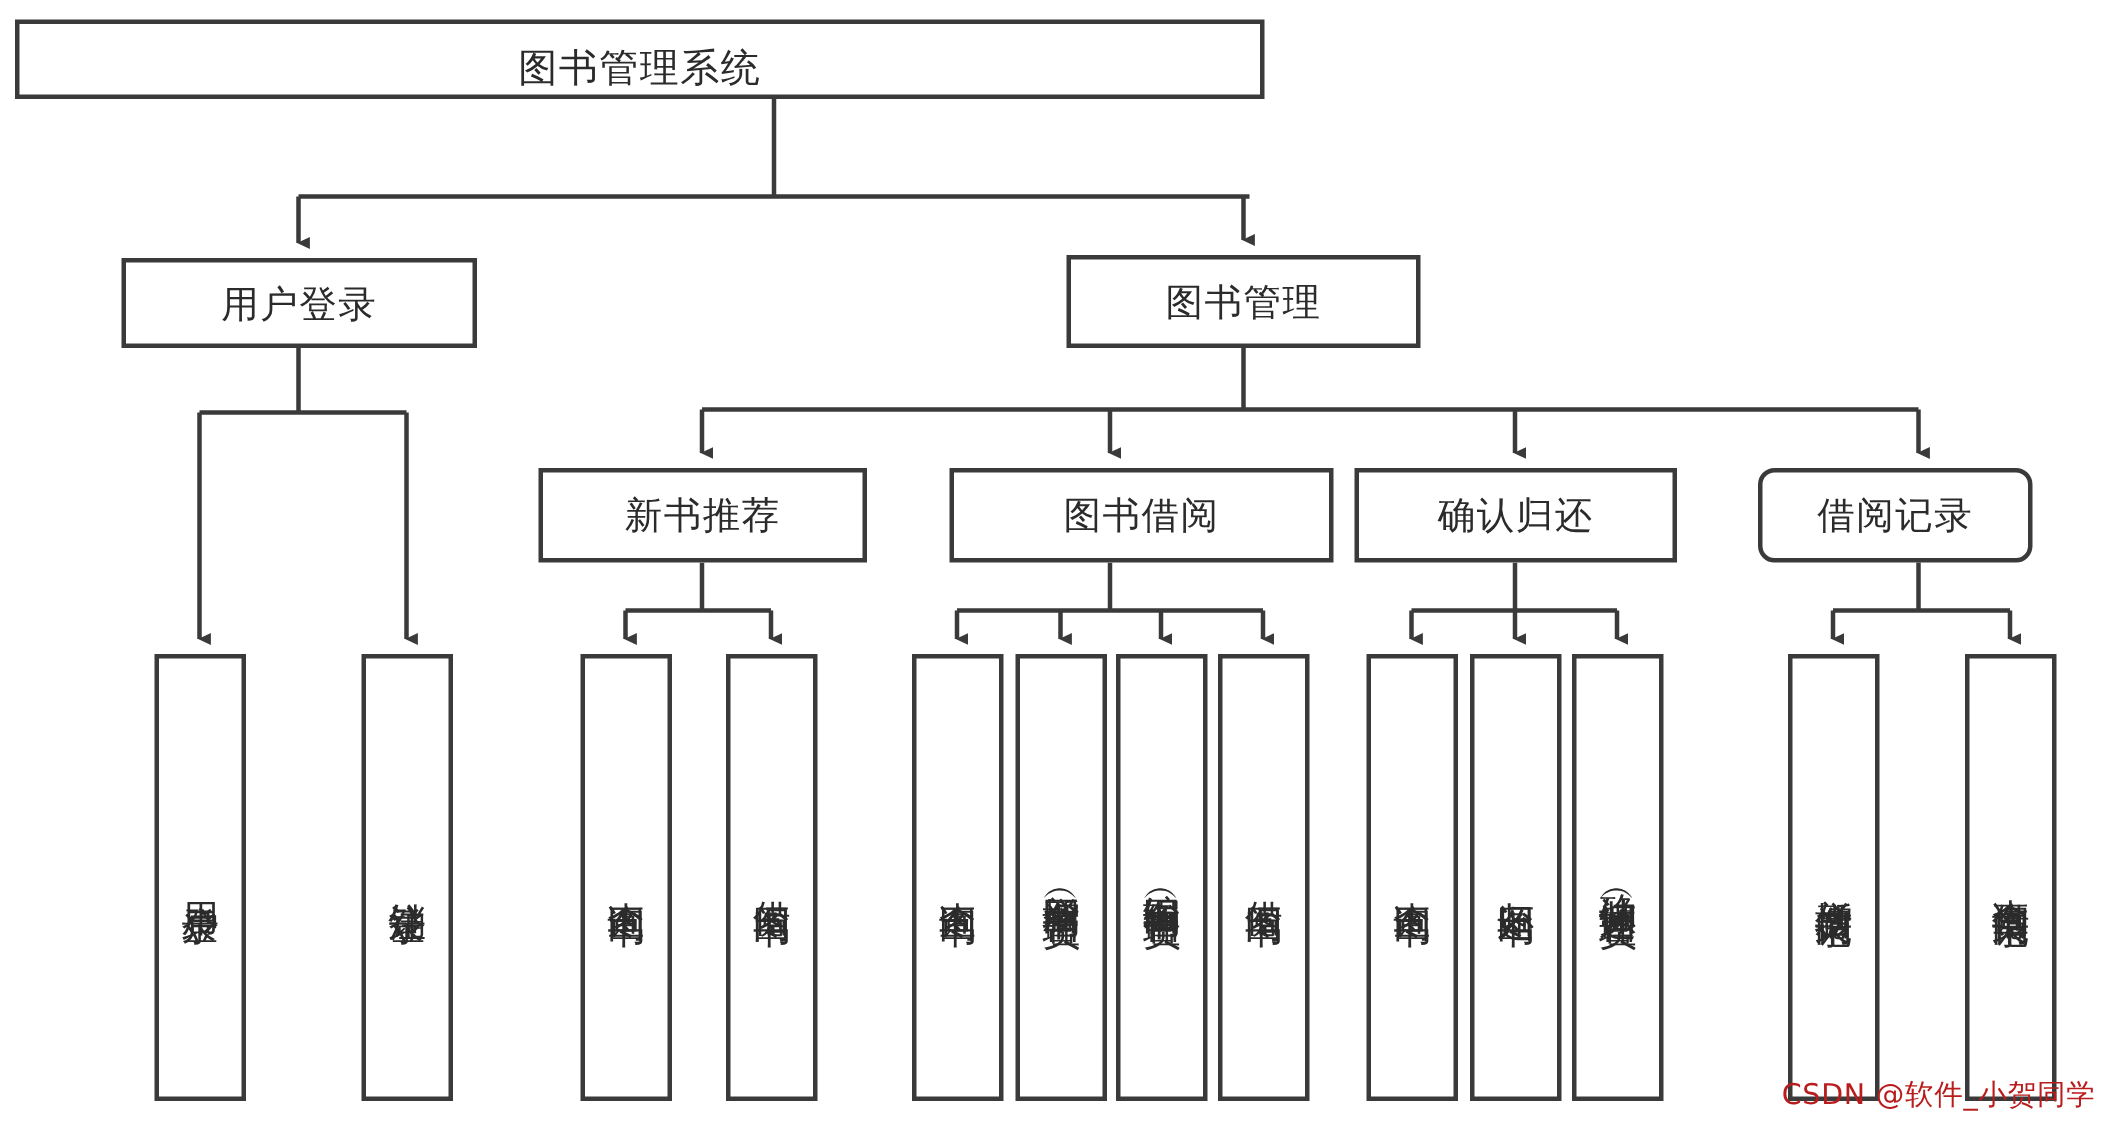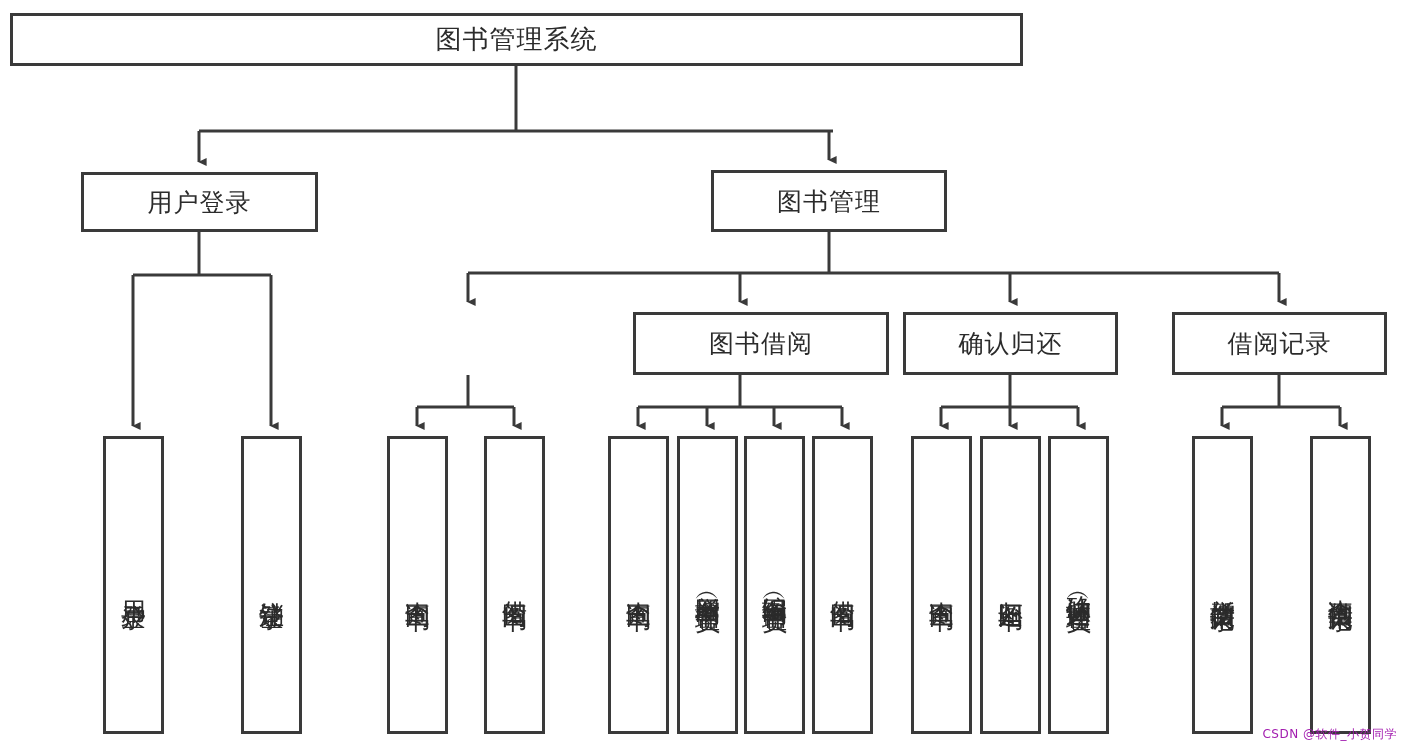--- a/index.html
+++ b/index.html
@@ -52,22 +52,22 @@
     left: 0;
     top: 0;
     width: 1405px;
     height: 747px;
     pointer-events: none;
   }
   .watermark {
     position: absolute;
     right: 8px;
     bottom: 4px;
-    font-size: 12px;
-    color: #a21caf;
+    font-size: 19px;
+    color: #b91c1c;
     letter-spacing: 0.5px;
     white-space: nowrap;
   }
 </style>
 </head>
 <body>
 
 <div id="canvas">
 
   <svg class="edges" viewBox="0 0 1405 747" xmlns="http://www.w3.org/2000/svg">
@@ -113,42 +113,45 @@
       <path d="M1010,407 L1010,426" marker-end="url(#arrow)"></path>
       <path d="M1078,407 L1078,426" marker-end="url(#arrow)"></path>
 
       <path d="M1279,375 L1279,407"></path>
       <path d="M1222,407 L1340,407"></path>
       <path d="M1222,407 L1222,426" marker-end="url(#arrow)"></path>
       <path d="M1340,407 L1340,426" marker-end="url(#arrow)"></path>
     </g>
   </svg>
 
-  <div class="node horiz title" style="left:10px; top:13px; width:1013px; height:53px;">
+  <div class="node horiz title" style="left:10px; top:13px; width:833px; height:53px;align-items:flex-end;">
     <span>图书管理系统</span>
   </div>
 
   <div class="node horiz" style="left:81px; top:172px; width:237px; height:60px;">
     <span>用户登录</span>
   </div>
 
   <div class="node horiz" style="left:711px; top:170px; width:236px; height:62px;">
     <span>图书管理</span>
   </div>
 
+  <div class="node horiz" style="left:359px; top:312px; width:219px; height:63px;">
+    <span>新书推荐</span>
+  </div>
 
   <div class="node horiz" style="left:633px; top:312px; width:256px; height:63px;">
     <span>图书借阅</span>
   </div>
 
   <div class="node horiz" style="left:903px; top:312px; width:215px; height:63px;">
     <span>确认归还</span>
   </div>
 
-  <div class="node horiz" style="left:1172px; top:312px; width:215px; height:63px;">
+  <div class="node horiz" style="left:1172px; top:312px; width:183px; height:63px;border-radius:11px;">
     <span>借阅记录</span>
   </div>
 
   <div class="node vert" style="left:103px; top:436px; width:61px; height:298px;">
     <span class="vlabel">用户登录</span>
   </div>
 
   <div class="node vert" style="left:241px; top:436px; width:61px; height:298px;">
     <span class="vlabel">注销登录</span>
   </div>

